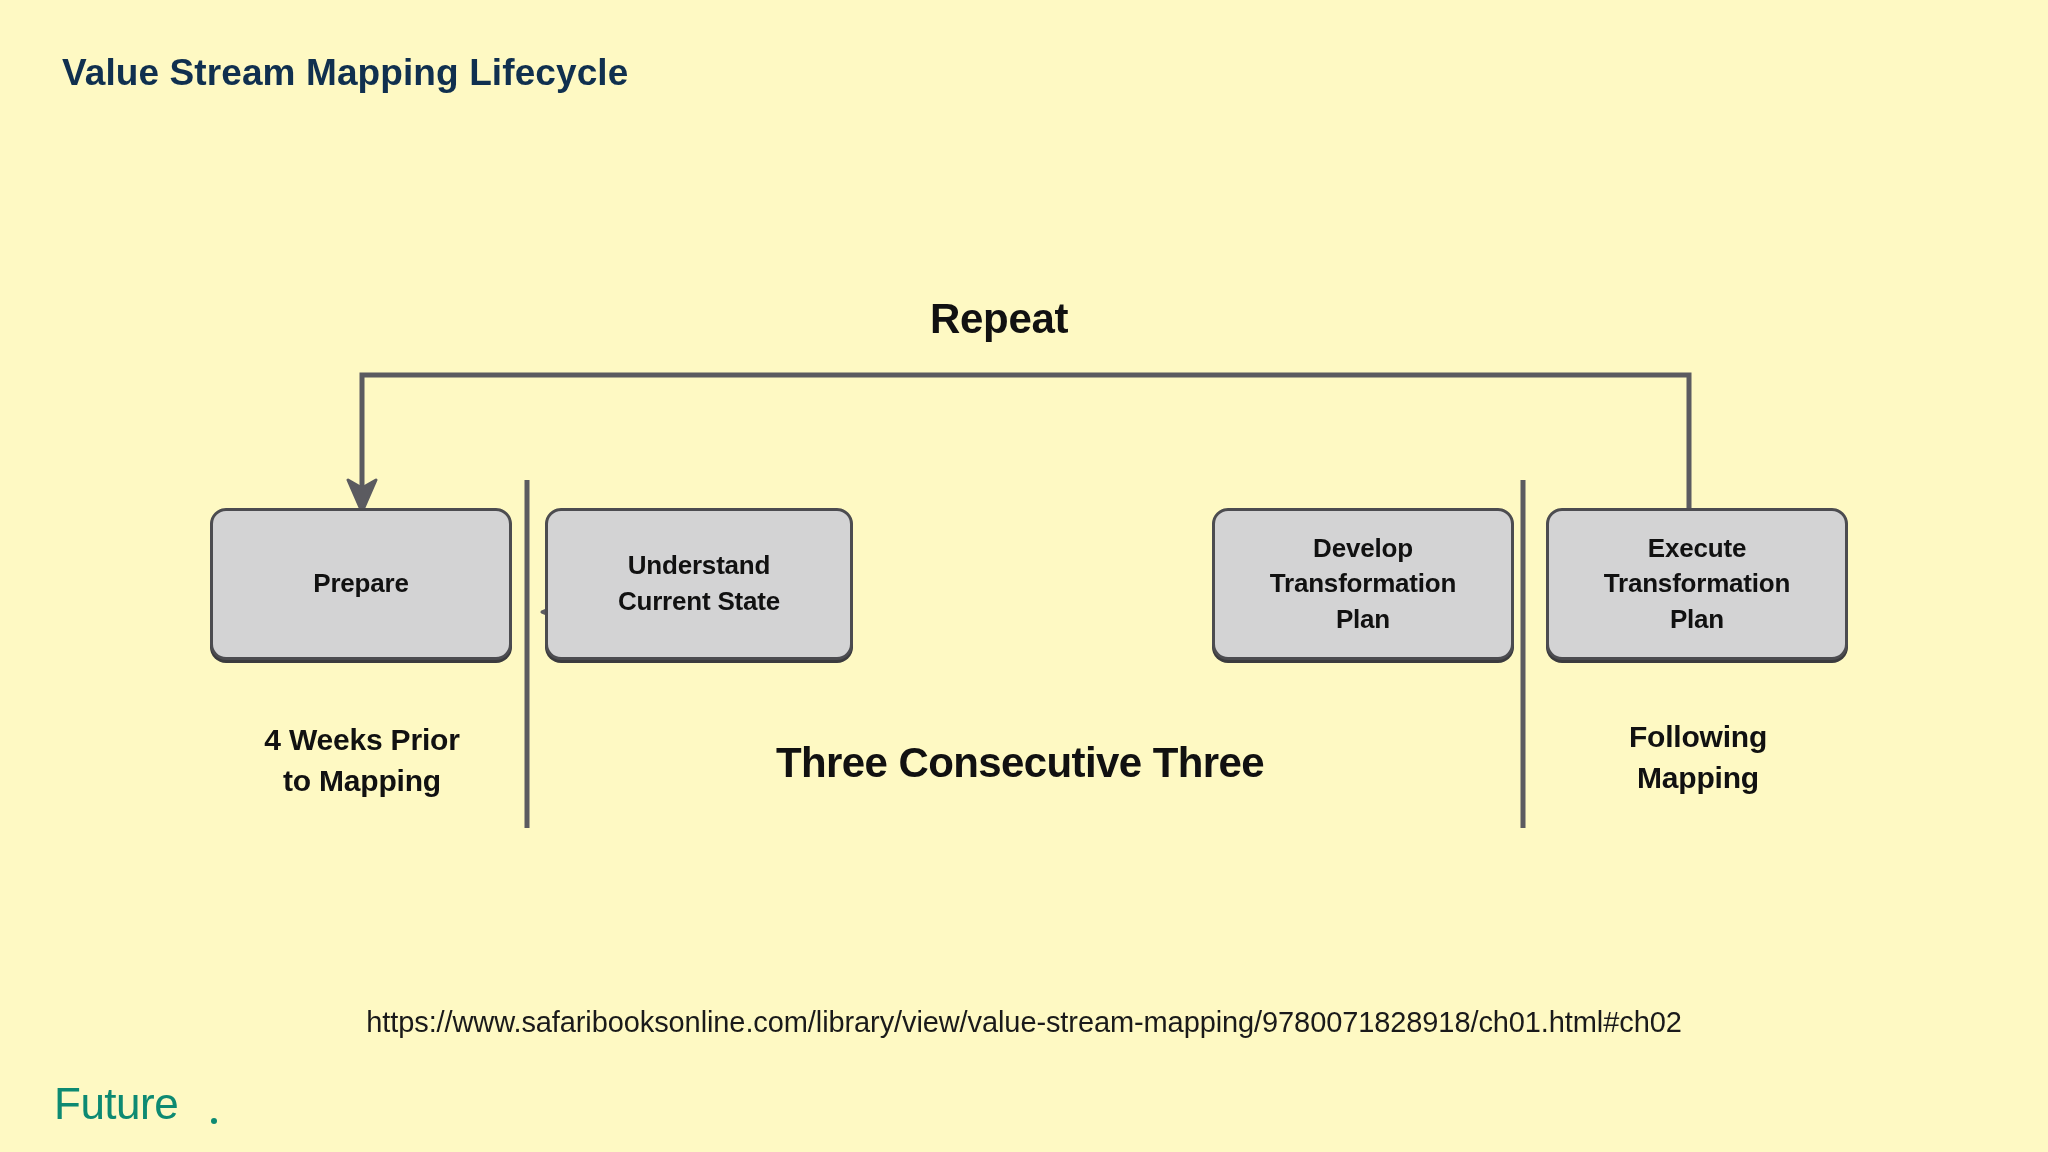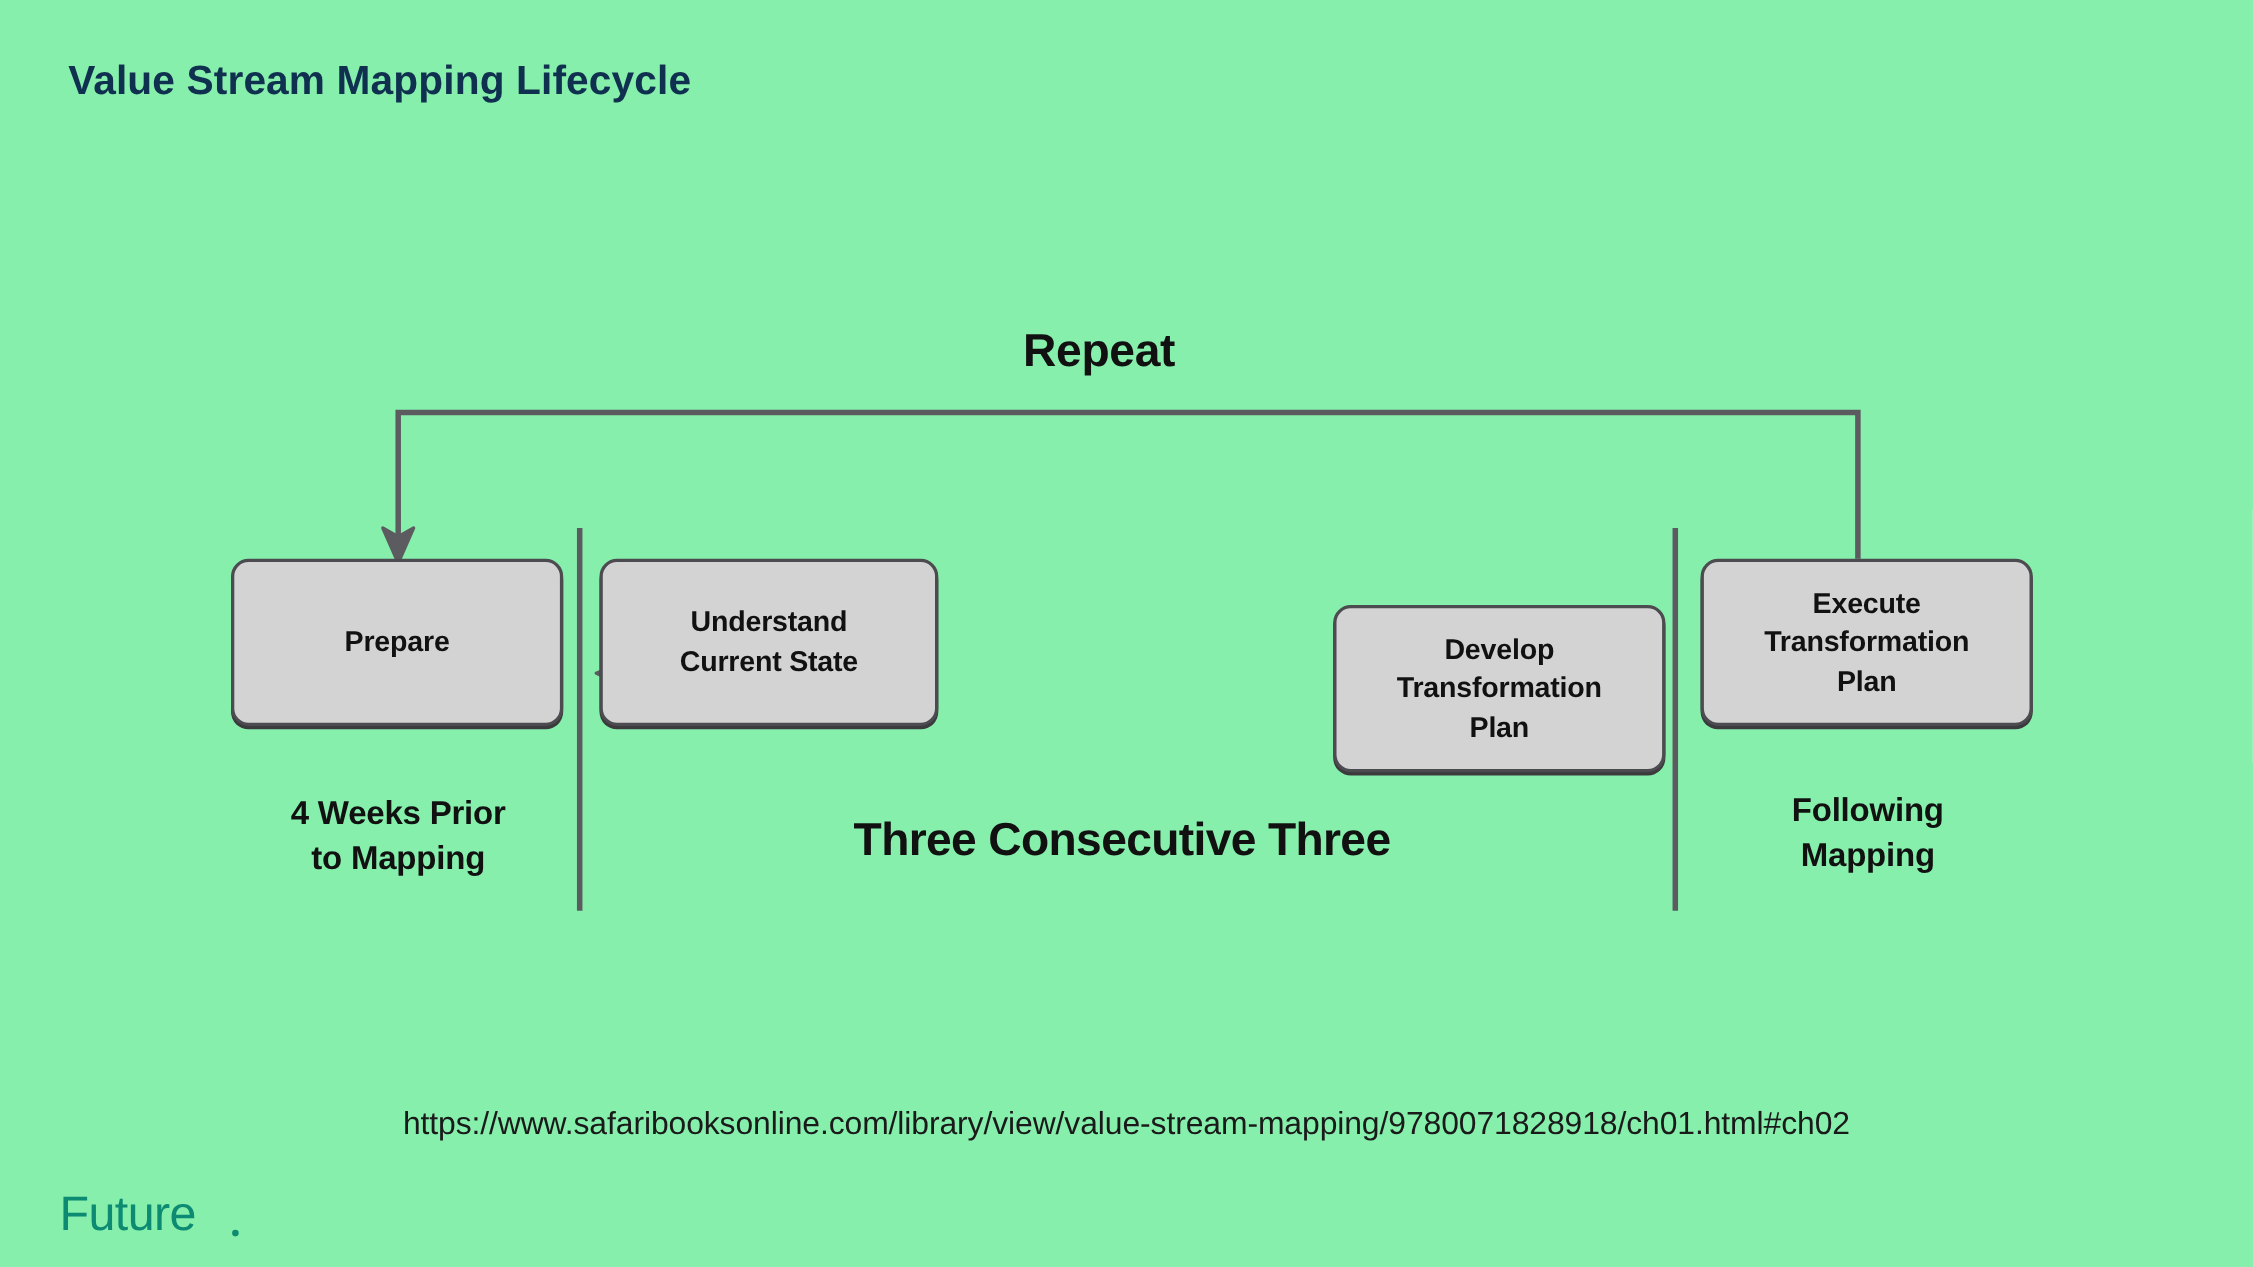--- a/index.html
+++ b/index.html
@@ -14,21 +14,21 @@
     overflow: hidden;
     font-family: "Liberation Sans", sans-serif;
     -webkit-font-smoothing: antialiased;
   }
 
   .slide {
     position: absolute;
     left: 0; top: 0;
     width: 2048px;
     height: 1152px;
-    background: #86efac;
+    background: #fef9c3;
   }
 
   
   .slide-title {
     position: absolute;
     left: 62px;
     top: 52px;
     font-size: 37px;
     font-weight: bold;
     color: #10304f;
@@ -85,21 +85,21 @@
     color: #111111;
     text-align: center;
     line-height: 1.37;
     letter-spacing: -0.2px;
     padding: 0 6px;
   }
 
   #box-0 { left: 210px;  width: 302px; }
   #box-1 { left: 545px;  width: 308px; }
   #box-2 { left: 876px;  width: 302px; }
-  #box-3 { left: 1212px; width: 302px; margin-top: 42px; }
+  #box-3 { left: 1212px; width: 302px; }
   #box-4 { left: 1546px; width: 302px; }
 
   
   .annot {
     position: absolute;
     font-size: 30px;
     font-weight: bold;
     color: #111111;
     text-align: center;
     line-height: 1.35;

